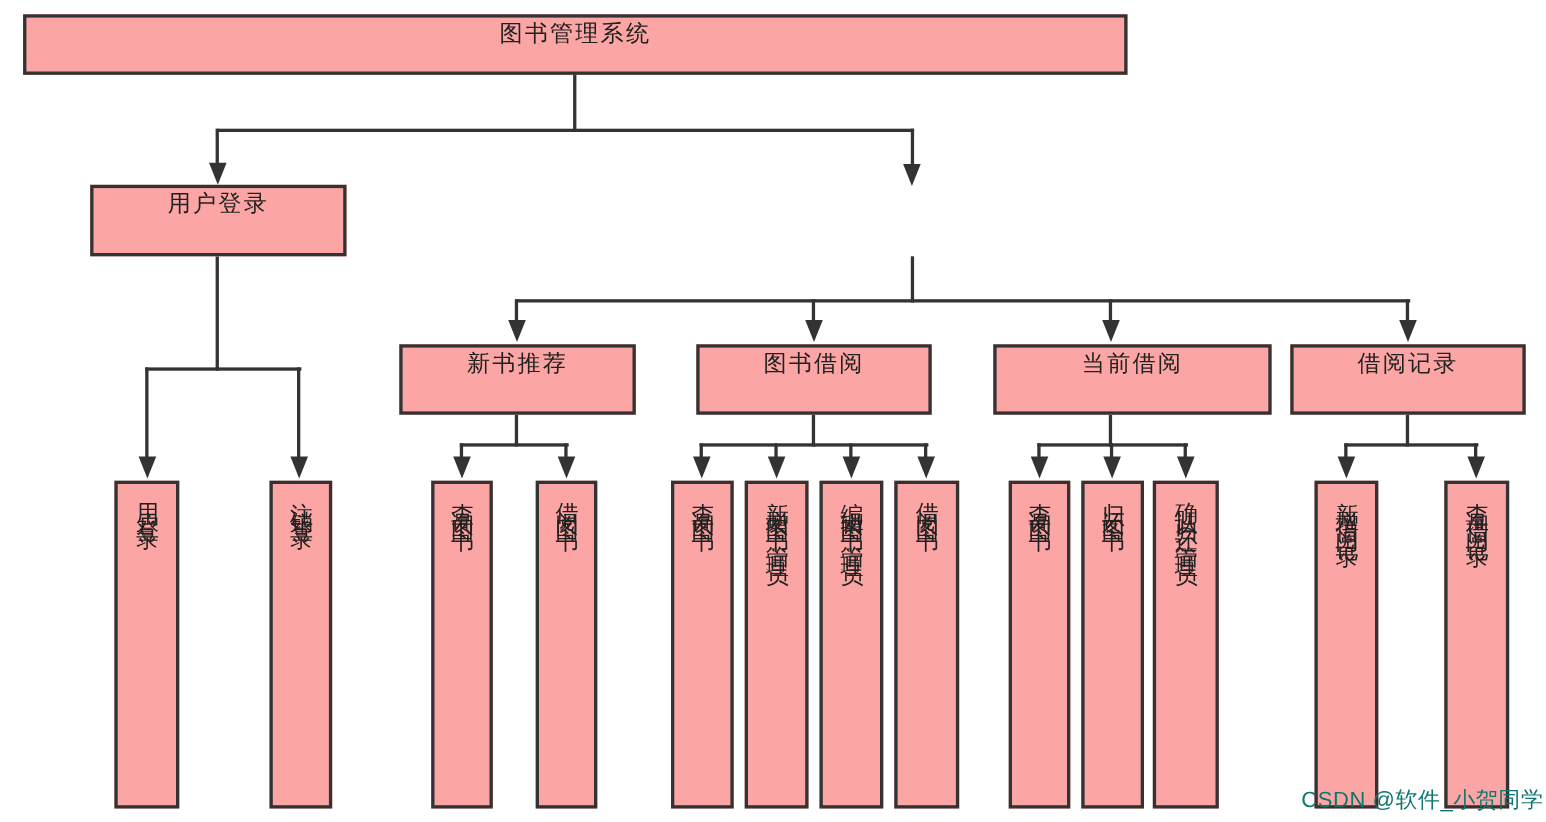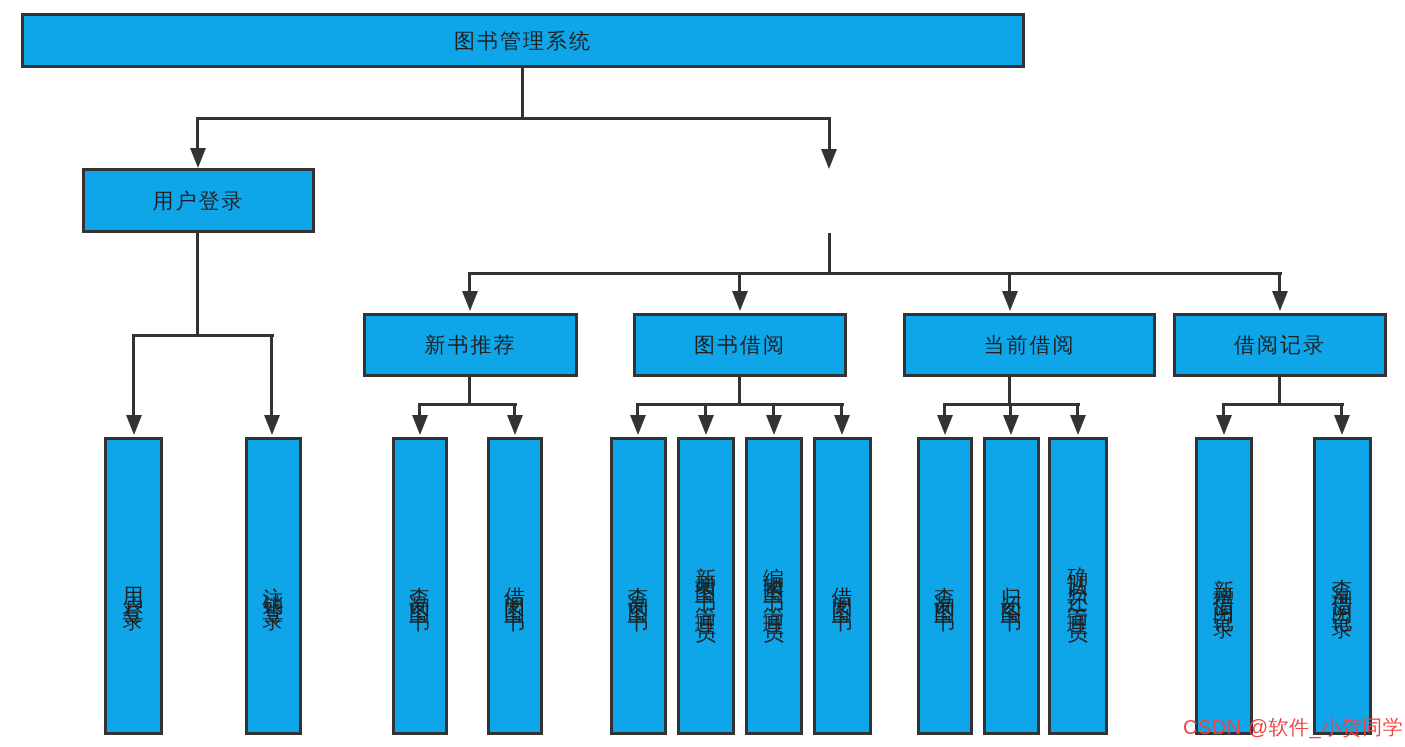--- a/index.html
+++ b/index.html
@@ -4,39 +4,39 @@
 <style>
   html,body { margin:0; padding:0; background:#ffffff; }
   .canvas {
     position:relative; width:1405px; height:747px;
     background:#ffffff; overflow:hidden;
     font-family:"Liberation Sans", sans-serif;
     color:#212121;
   }
   .box {
     position:absolute; box-sizing:border-box;
-    border:3px solid #333333; background:#0ea5e9;
-    display:flex; align-items:center; justify-content:center;
+    border:3px solid #333333; background:#fca5a5;
+    display:flex; align-items:flex-start; justify-content:center;
     font-size:21px; letter-spacing:2px; color:#212121;
     z-index:2;
   }
   .leaf { top:437px; height:298px; }
   .vlabel {
     writing-mode:vertical-rl; text-orientation:upright;
     letter-spacing:8px; line-height:1.1; font-size:21px;
   }
   .line { position:absolute; background:#333333; z-index:1; }
   .head {
     position:absolute; width:0; height:0; z-index:1;
     border-left:8px solid transparent; border-right:8px solid transparent;
     border-top:20px solid #333333;
   }
   .watermark {
     position:absolute; left:1183px; top:714px; z-index:5;
-    font-size:20px; letter-spacing:0.5px; color:#ef4444;
+    font-size:20px; letter-spacing:0.5px; color:#0f766e;
     white-space:nowrap;
   }
 </style>
 </head>
 <body>
 
 <div class="canvas">
 
   <div class="box" style="left:21px;top:13px;width:1004px;height:55px;">
     <span>图书管理系统</span>

